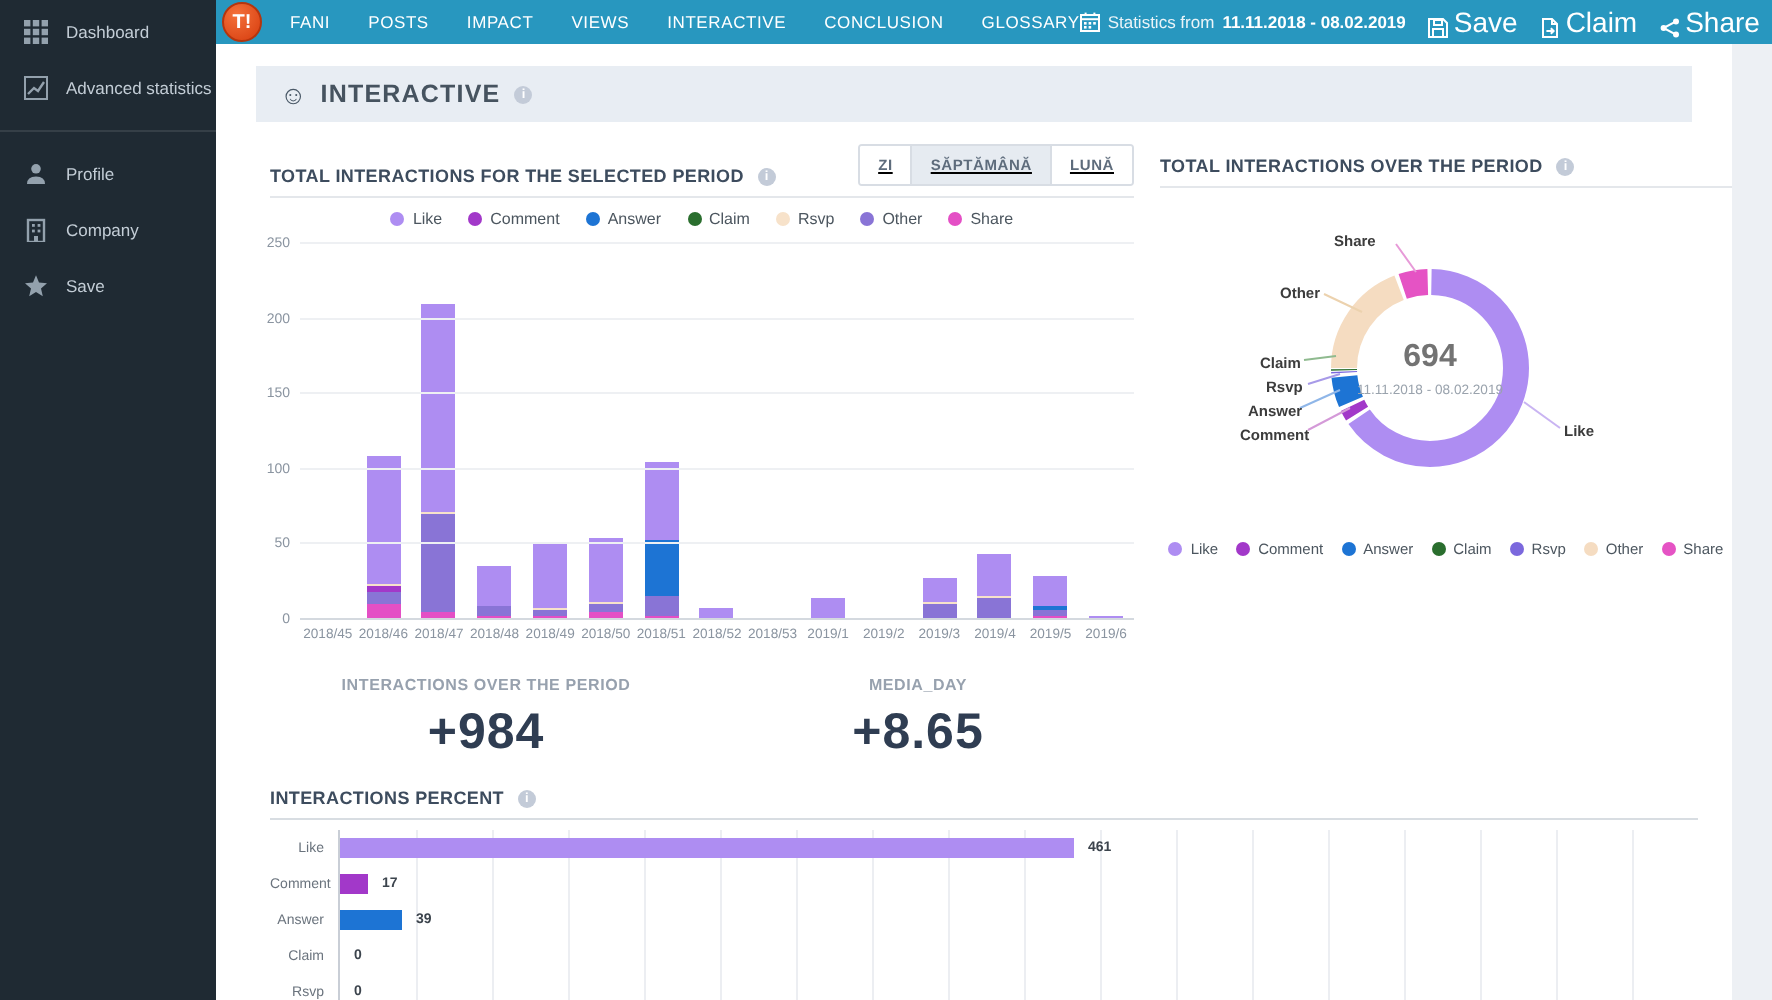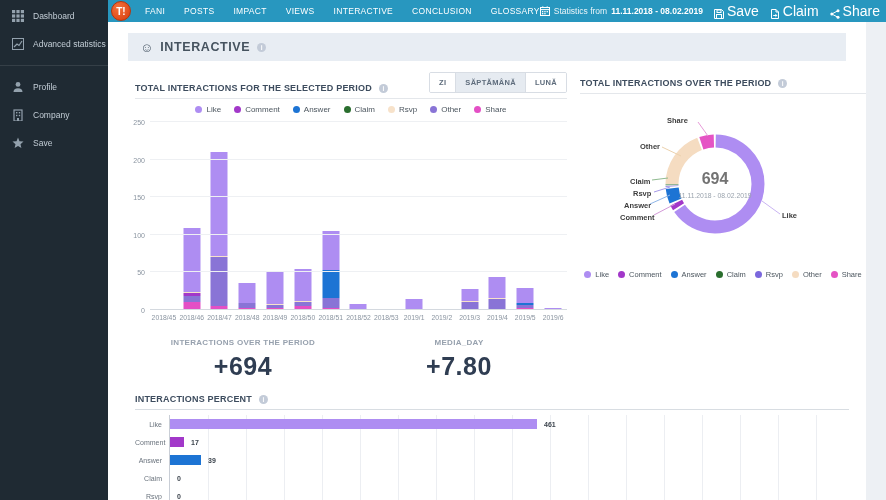--- a/index.html
+++ b/index.html
@@ -31,21 +31,21 @@
   .smiley { font-size:13px; color:#4a5967; margin-right:7px; }
   .page-title { font-size:12.5px; font-weight:bold; color:#46535f; letter-spacing:.6px; }
   .info-icon { width:9px; height:9px; border-radius:50%; background:#c3cbd8; color:#fff; font-size:6.5px; font-weight:bold;
                display:inline-flex; align-items:center; justify-content:center; margin-left:7px; font-style:normal; }
 
   .section-title { font-size:9px; font-weight:bold; color:#3d4c5e; letter-spacing:.2px; display:flex; align-items:center; }
 
   
   .left-section { position:absolute; left:27px; top:50px; width:432px; }
   .title-row { display:flex; justify-content:space-between; align-items:flex-end; border-bottom:1px solid #e4e7eb; padding-bottom:5px; min-height:22px; }
-  .tabs { display:flex; border:1px solid #d8dde4; border-radius:2px; overflow:hidden; }
+  .tabs { display:flex; border:1px solid #d8dde4; border-radius:2px; overflow:hidden;text-decoration:underline; }
   .tab { padding:5px 9px; font-size:7.5px; font-weight:bold; color:#5e6c7c; background:#fff; border-left:1px solid #d8dde4; cursor:pointer; letter-spacing:.3px; }
   .tab:first-child { border-left:none; }
   .tab.selected { background:#e6ebf1; }
 
   .legend-row { display:flex; justify-content:center; gap:13px; margin-top:6px; flex-wrap:nowrap; }
   .legend-item { display:flex; align-items:center; gap:4px; font-size:8px; color:#4c565f; white-space:nowrap; }
   .legend-dot { width:7px; height:7px; border-radius:50%; flex:0 0 auto; }
 
   .plot-wrap { position:relative; margin-top:8px; height:212px; }
   .y-labels { position:absolute; left:0; top:0; width:12px; height:188px; }
@@ -490,25 +490,25 @@
             <span class="legend-dot" style="background: rgb(229, 83, 196);"></span>
             <span>Share</span>
           </div>
         </div>
     </div>
   </section>
 
   <div class="stats-row">
     <div class="stat-block">
       <div class="stat-label">INTERACTIONS OVER THE PERIOD</div>
-      <div class="stat-value">+694</div>
+      <div class="stat-value">+984</div>
     </div>
     <div class="stat-block">
       <div class="stat-label">MEDIA_DAY</div>
-      <div class="stat-value">+7.80</div>
+      <div class="stat-value">+8.65</div>
     </div>
   </div>
 
   <section class="percent-section">
     <div class="title-row">
       <div class="section-title">
         <span>INTERACTIONS PERCENT</span>
         <i class="info-icon">i</i>
       </div>
     </div>

